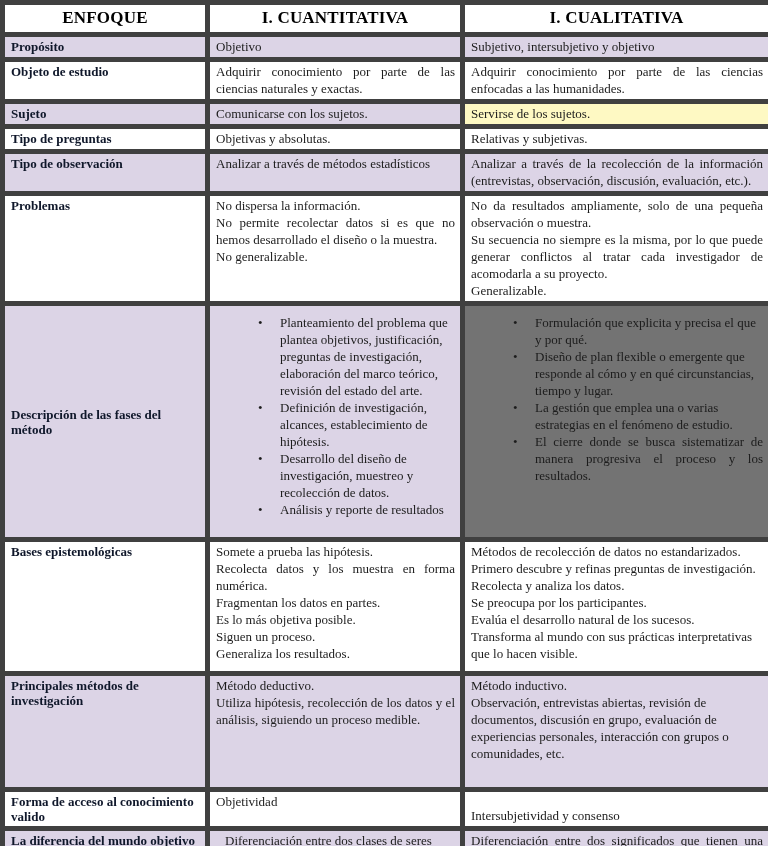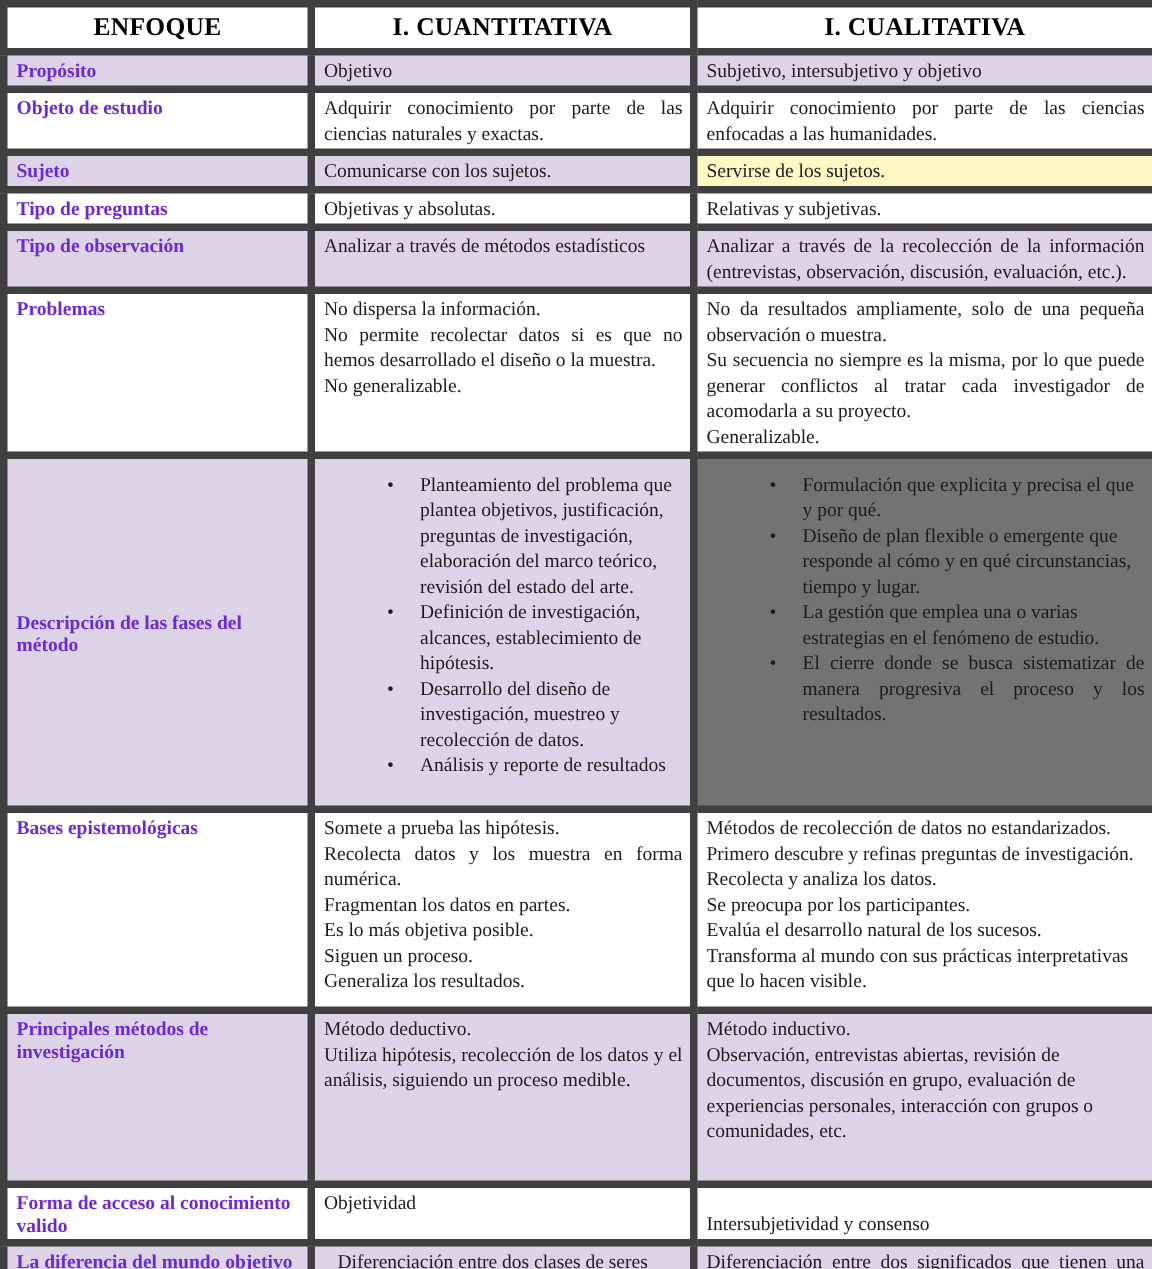--- a/index.html
+++ b/index.html
@@ -15,21 +15,21 @@
   }
   col.c1{width:205px}col.c2{width:255px}col.c3{width:308px}
   th,td{border:5px solid #404040;vertical-align:top;}
   thead th{
     background:#ffffff;font-weight:bold;font-size:17px;line-height:23px;
     text-align:center;height:25px;padding:1px 2px;letter-spacing:.2px;color:#000;
   }
   tr.lav td{background:#dcd4e6;}
   tr.plain td{background:#ffffff;}
   td.label-cell{
-    font-weight:bold;font-size:13px;line-height:15px;color:#6d28d9;
+    font-weight:bold;font-size:13px;line-height:15px;color:#0f172a;
     padding:2px 4px 2px 6px;
   }
   td.label-cell.vmid{vertical-align:middle;}
   td.body-cell{font-size:13px;line-height:17px;padding:1px 5px 2px 6px;}
   td.body-cell.vbottom{vertical-align:bottom;}
   td.body-cell.ind .para{padding-left:9px;}
   .para{margin:0;}
   .para.just{text-align:justify;}
   ul.bullets{margin:7px 0 0 0;padding:0 0 0 40px;}
   ul.bullets li{

